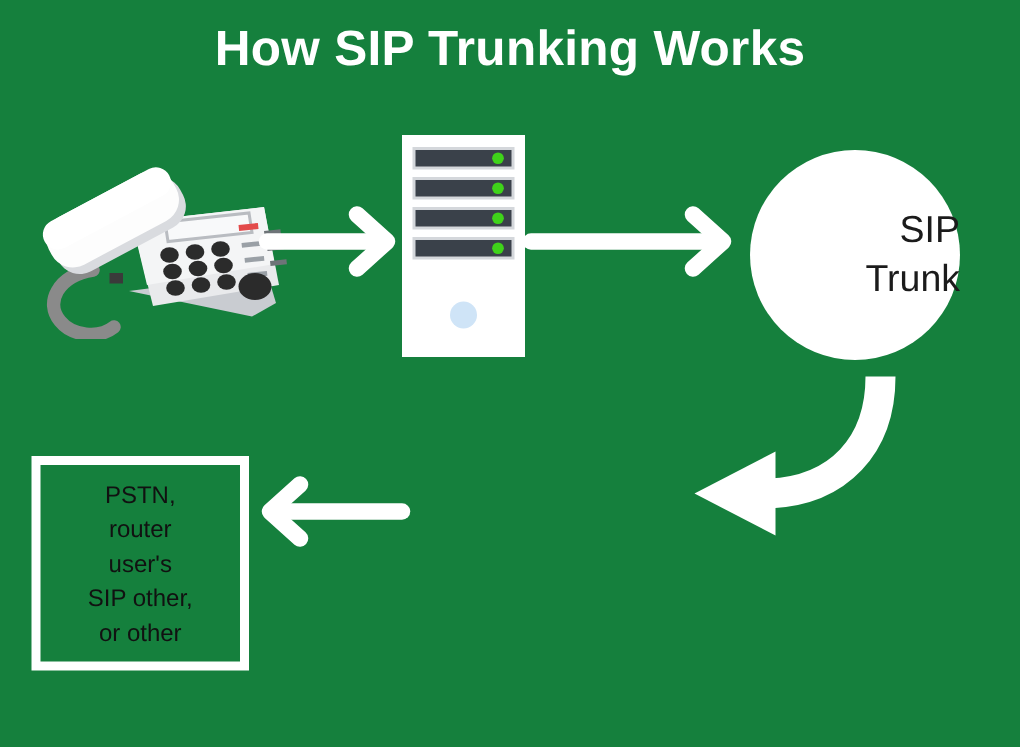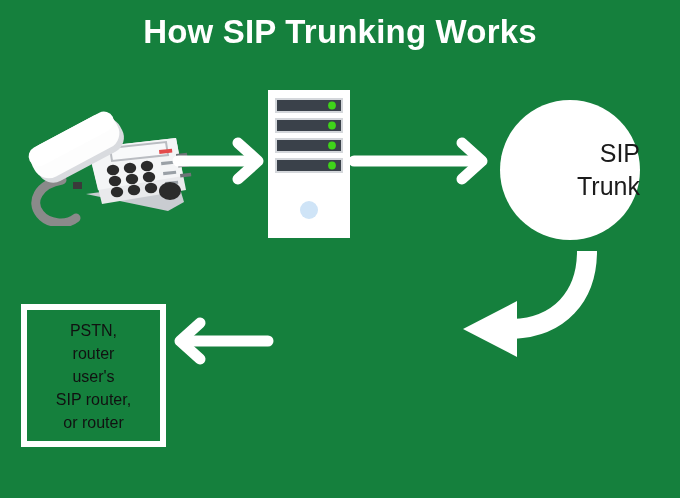--- a/index.html
+++ b/index.html
@@ -224,17 +224,17 @@
         <line x1="96" y1="23" x2="12" y2="23"></line>
         <polyline points="28,5 8,23 28,41"></polyline>
       </g>
     </svg>
   </div>
 
   <div class="node" id="pstn-box">
     <div class="line">PSTN,</div>
     <div class="line">router</div>
     <div class="line">user's</div>
-    <div class="line">SIP router,</div>
-    <div class="line">or router</div>
+    <div class="line">SIP other,</div>
+    <div class="line">or other</div>
   </div>
 
 </div>
 
 </body></html>

